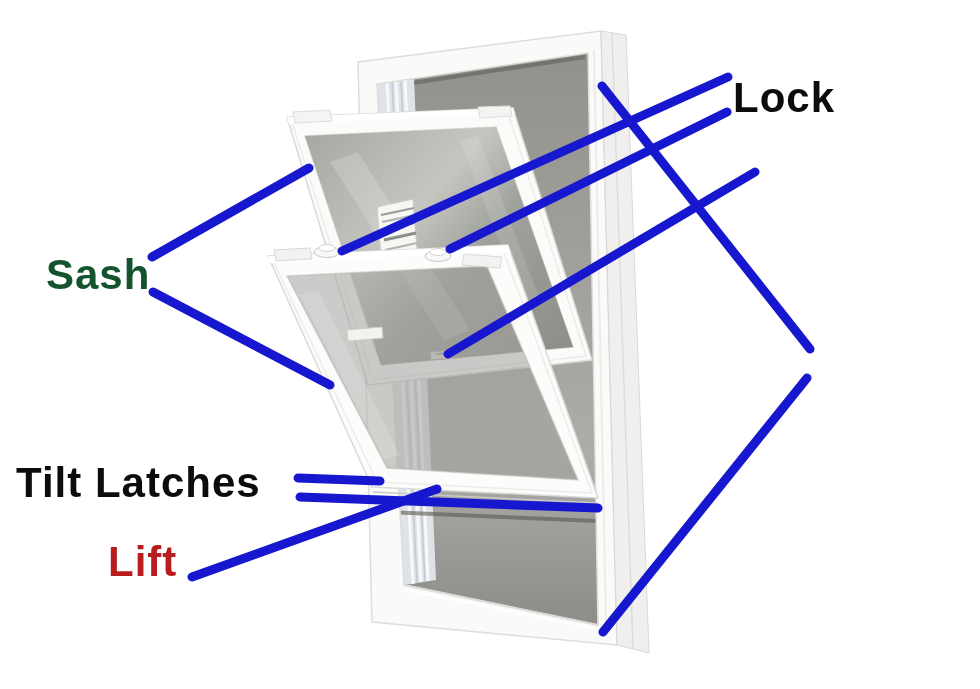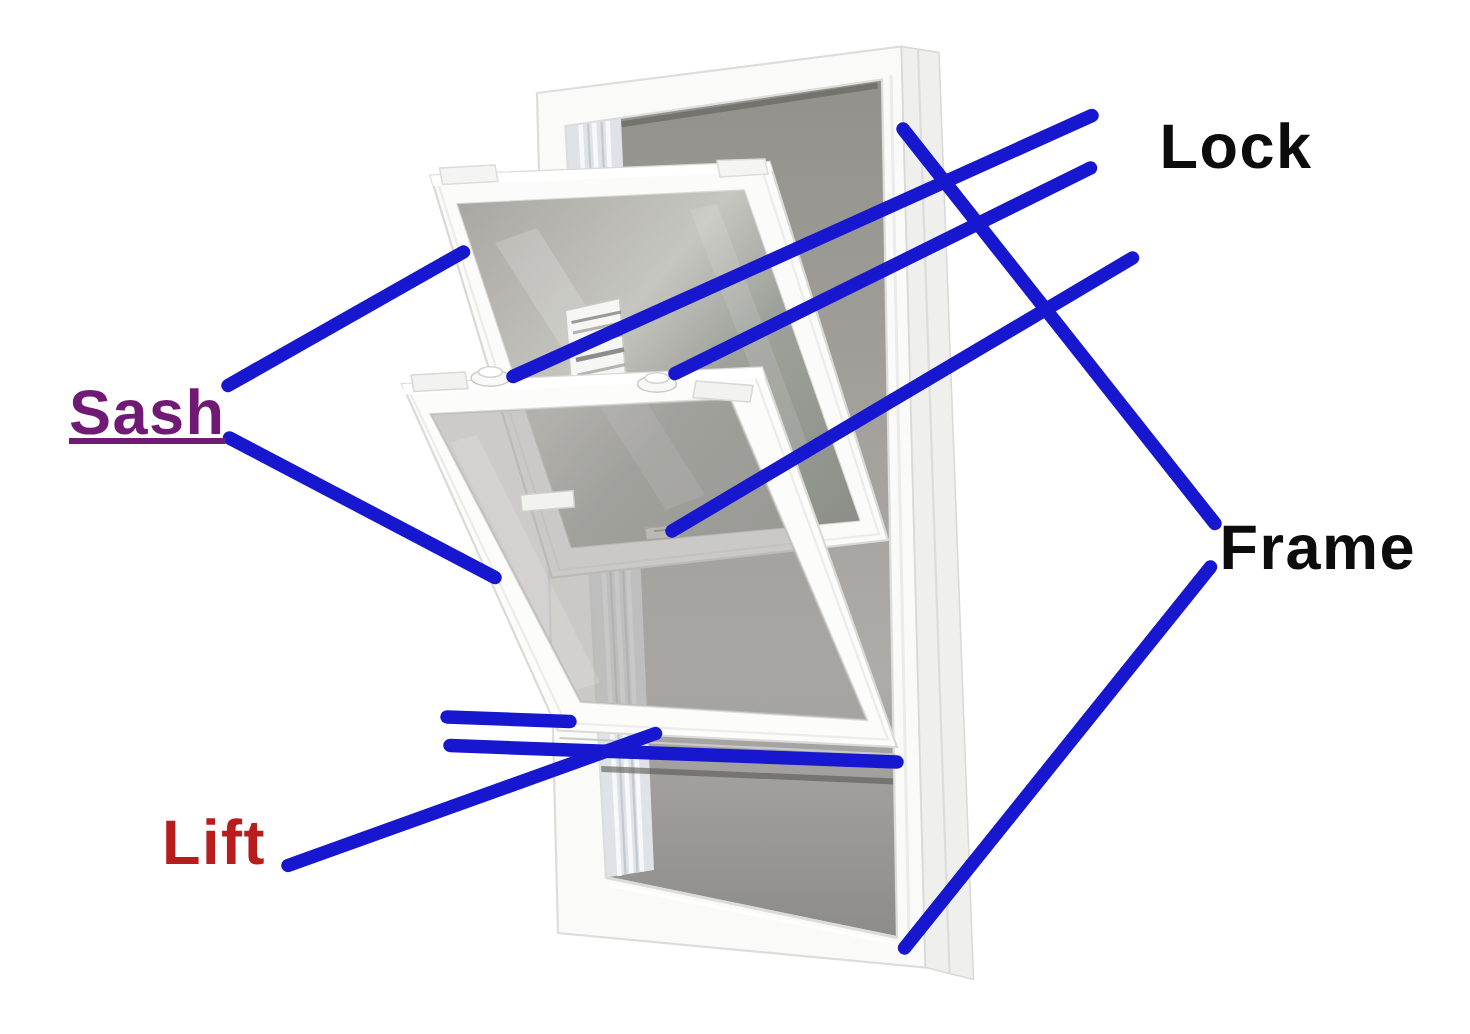--- a/index.html
+++ b/index.html
@@ -12,21 +12,21 @@
   }
   .illustration{position:absolute;left:0;top:0;}
   .label{
     position:absolute;
     font:700 42px/1 "Liberation Sans",sans-serif;
     color:#0c0c0c;
     letter-spacing:1px;
     white-space:nowrap;
     user-select:none;
   }
-  #label-lock   {left:733px;top:77px;margin-left:40px;}
+  #label-lock   {left:733px;top:77px;}
   #label-catch  {left:756px;top:142px;}
   #label-sash   {left:46px; top:254px;}
   #label-frame  {left:813px;top:344px;}
   #label-tilt   {left:16px; top:462px;}
   #label-lift   {left:108px;top:541px;}
 </style>
 </head>
 <body>
 
 <div class="stage">
@@ -133,17 +133,17 @@
         <line x1="153" y1="292" x2="330" y2="385" stroke="#1717d0" stroke-width="9" stroke-linecap="round"></line>
         <line x1="810" y1="349" x2="602" y2="86" stroke="#1717d0" stroke-width="9" stroke-linecap="round"></line>
         <line x1="807" y1="378" x2="603" y2="632" stroke="#1717d0" stroke-width="9" stroke-linecap="round"></line>
         <line x1="298" y1="478" x2="380" y2="481" stroke="#1717d0" stroke-width="9" stroke-linecap="round"></line>
         <line x1="300" y1="497" x2="598" y2="508" stroke="#1717d0" stroke-width="9" stroke-linecap="round"></line>
         <line x1="192" y1="577" x2="437" y2="489" stroke="#1717d0" stroke-width="9" stroke-linecap="round"></line>
       </g>
   </svg>
 
   <div class="label" id="label-lock" style="color: rgb(12, 12, 12);">Lock</div>
-  <div class="label" id="label-sash" style="color: #701a75; text-decoration: underline;">Sash</div>
-  <div class="label" id="label-frame" style="color: rgb(12, 12, 12);">Frame</div>
+  <div class="label" id="label-sash" style="color: #14532d;">Sash</div>
+  <div class="label" id="label-tilt" style="color: rgb(12, 12, 12);">Tilt Latches</div>
   <div class="label" id="label-lift" style="color: #b91c1c;">Lift</div>
 
 </div>
 
 </body></html>

